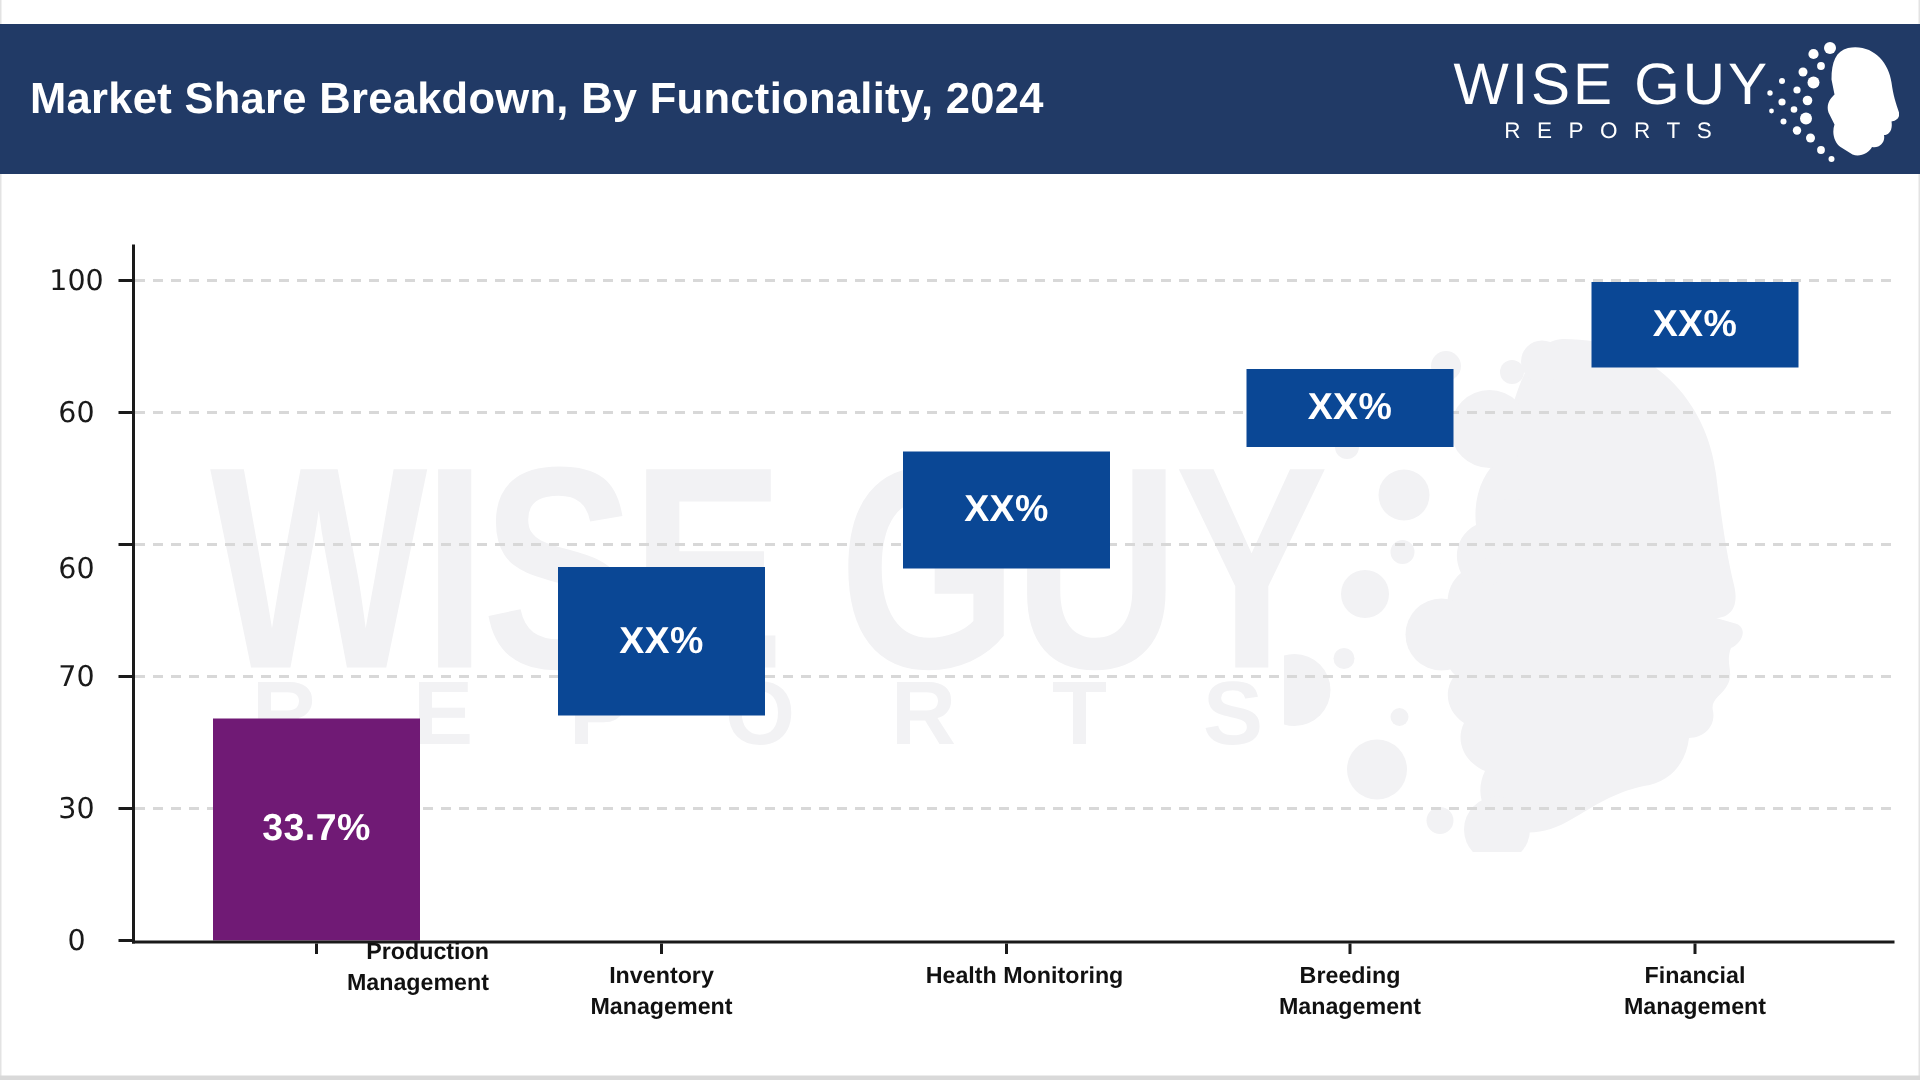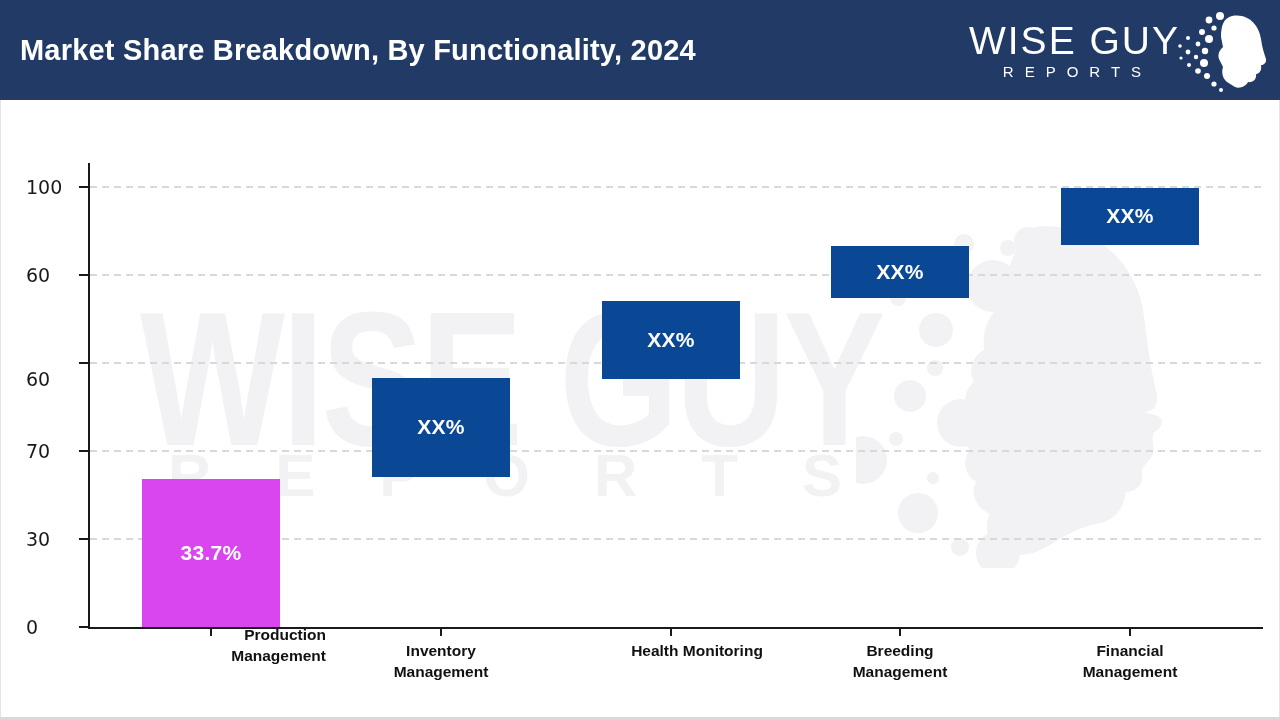--- a/index.html
+++ b/index.html
@@ -6,21 +6,21 @@
   .page{
     position:relative;width:1280px;height:720px;background:#ffffff;overflow:hidden;
     font-family:"DejaVu Sans", sans-serif;
   }
   .edge-line{position:absolute;left:0;right:0;bottom:0;height:3px;background:#d9d9d9;}
   .side-line{position:absolute;top:0;bottom:0;width:1px;background:#e3e3e3;}
   .side-line.left{left:0}.side-line.right{right:0}
 
   
   .header{
-    position:absolute;top:0;left:0;width:1280px;height:100px;background:#213a66;
+    position:absolute;top:16px;left:0;width:1280px;height:100px;background:#213a66;
     display:flex;align-items:center;justify-content:space-between;
     padding:0 14px 0 20px;box-sizing:border-box;z-index:5;
   }
   .title{
     color:#ffffff;font-family:"Liberation Sans", sans-serif;
     font-size:29px;font-weight:bold;letter-spacing:.2px;white-space:nowrap;
   }
   .logo{display:flex;align-items:center;}
   .logo-text{text-align:center;color:#fff;font-family:"Liberation Sans", sans-serif;margin-right:-6px;}
   .logo-main{font-size:39px;font-weight:500;letter-spacing:2px;line-height:1;white-space:nowrap;}
@@ -31,27 +31,27 @@
   .wm1{left:140px;top:283px;font-size:192px;line-height:1;letter-spacing:-4px;transform:scaleX(.8);transform-origin:left top;}
   .wm2{left:168px;top:446px;font-size:60px;line-height:1;letter-spacing:64px;}
   .wm-face{position:absolute;left:856px;top:220px;z-index:0;pointer-events:none;}
 
   
   .gridline{position:absolute;height:2px;z-index:1;
     background:repeating-linear-gradient(90deg,#d8d8d8 0 7px,transparent 7px 12px);}
   .spine{position:absolute;background:#1a1a1a;z-index:3;}
   .tick{position:absolute;background:#1a1a1a;z-index:3;}
   .ylab{
-    position:absolute;width:50px;text-align:left;font-size:19px;color:#1a1a1a;
+    position:absolute;width:50px;text-align:center;font-size:19px;color:#1a1a1a;
     line-height:22px;z-index:3;
   }
   .bar{position:absolute;z-index:2;display:flex;align-items:center;justify-content:center;}
   .bar-label{
     color:#ffffff;font-family:"Liberation Sans", sans-serif;
-    font-size:21px;font-weight:bold;letter-spacing:.3px;
+    font-size:25px;font-weight:bold;letter-spacing:.3px;
   }
   .xlab{
     position:absolute;width:230px;text-align:center;color:#111111;
     font-family:"Liberation Sans", sans-serif;font-size:15.5px;font-weight:bold;
     line-height:21px;white-space:pre-line;z-index:3;
   }
 </style>
 </head>
 <body>
 
@@ -140,21 +140,21 @@
       <div class="tick" style="left: 79px; width: 9px; height: 2px; top: 450px;"></div>
       <div class="ylab" style="left: 26px; top: 440px;">70</div>
       <div class="tick" style="left: 79px; width: 9px; height: 2px; top: 362px;"></div>
       <div class="ylab" style="left: 26px; top: 368px;">60</div>
       <div class="tick" style="left: 79px; width: 9px; height: 2px; top: 274px;"></div>
       <div class="ylab" style="left: 26px; top: 264px;">60</div>
       <div class="tick" style="left: 79px; width: 9px; height: 2px; top: 186px;"></div>
       <div class="ylab" style="left: 26px; top: 176px;">100</div>
     </div>
   <div id="bars">
-      <div class="bar" style="left: 142px; width: 138px; top: 478.72px; height: 148.28px; background: #d946ef;">
+      <div class="bar" style="left: 142px; width: 138px; top: 478.72px; height: 148.28px; background: #701a75;">
         <span class="bar-label">33.7%</span>
       </div>
       <div class="bar" style="left: 372px; width: 138px; top: 377.96px; height: 99px; background: rgb(10, 71, 149);">
         <span class="bar-label">XX%</span>
       </div>
       <div class="bar" style="left: 602px; width: 138px; top: 300.96px; height: 77.88px; background: rgb(10, 71, 149);">
         <span class="bar-label">XX%</span>
       </div>
       <div class="bar" style="left: 831px; width: 138px; top: 245.96px; height: 51.92px; background: rgb(10, 71, 149);">
         <span class="bar-label">XX%</span>
@@ -164,21 +164,21 @@
       </div>
     </div>
   <div id="xlabels">
       <div class="tick" style="left: 210px; top: 629px; width: 2px; height: 7px;"></div>
       <div class="xlab" style="left: 96px; top: 624px; text-align: right;">Production
 Management</div>
       <div class="tick" style="left: 440px; top: 629px; width: 2px; height: 7px;"></div>
       <div class="xlab" style="left: 326px; top: 640px;">Inventory
 Management</div>
       <div class="tick" style="left: 670px; top: 629px; width: 2px; height: 7px;"></div>
-      <div class="xlab" style="left: 582px; top: 640px;">Health Monitoring</div>
+      <div class="xlab" style="left: 568px; top: 640px;">Health Monitoring</div>
       <div class="tick" style="left: 899px; top: 629px; width: 2px; height: 7px;"></div>
       <div class="xlab" style="left: 785px; top: 640px;">Breeding
 Management</div>
       <div class="tick" style="left: 1129px; top: 629px; width: 2px; height: 7px;"></div>
       <div class="xlab" style="left: 1015px; top: 640px;">Financial
 Management</div>
     </div>
 
   <div class="side-line left"></div>
   <div class="side-line right"></div>

